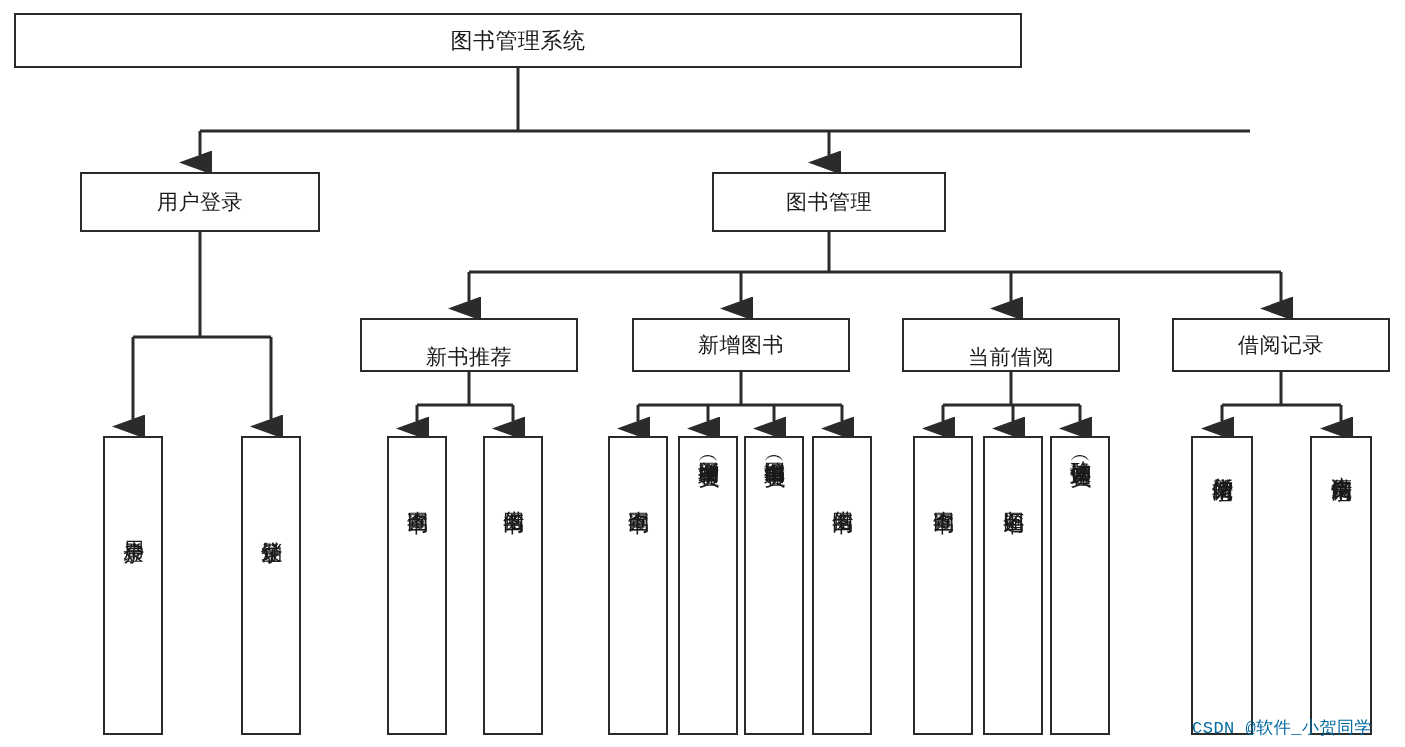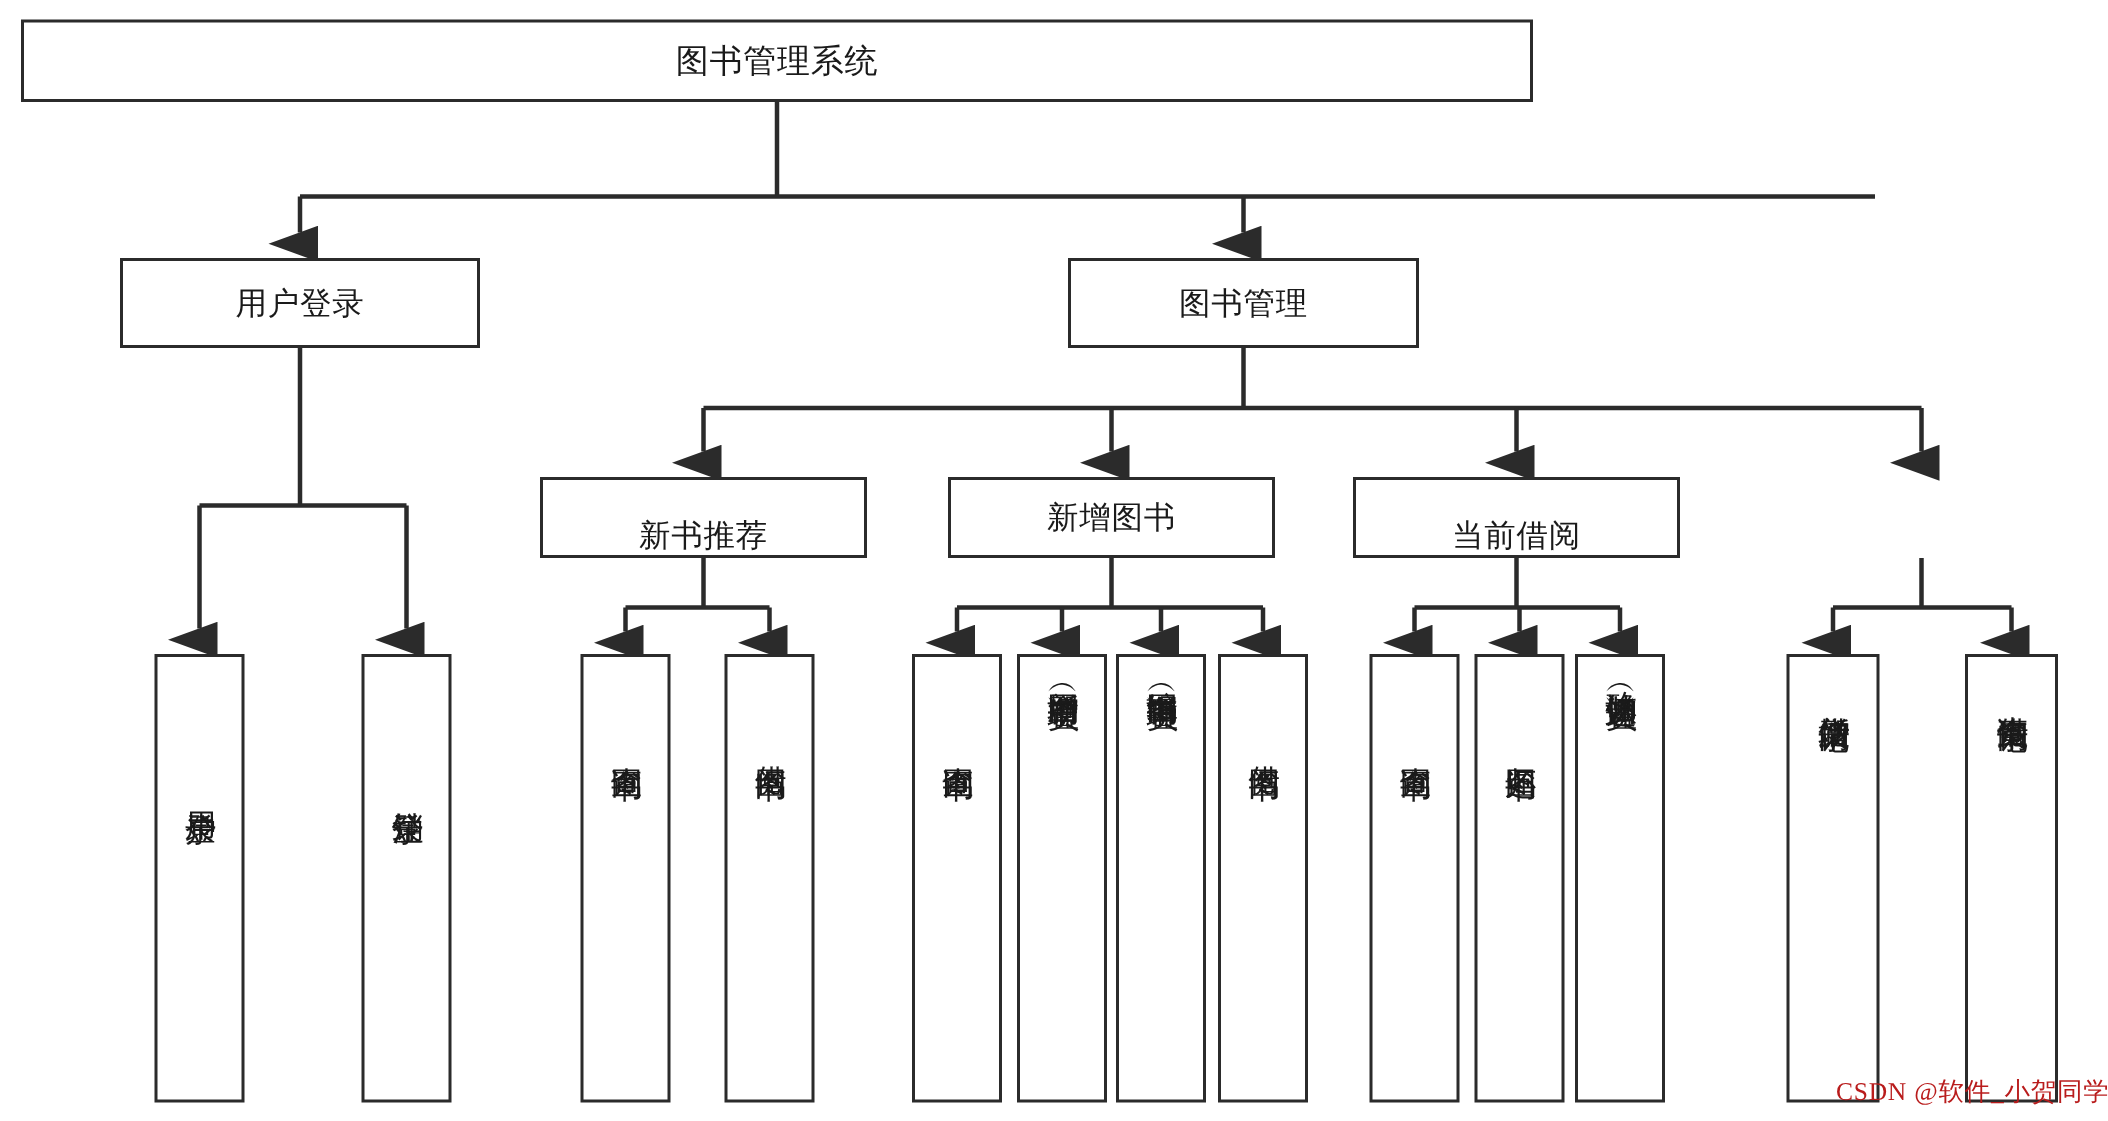--- a/index.html
+++ b/index.html
@@ -38,21 +38,20 @@
   .node .label {
     display: block;
     text-align: center;
     line-height: 1.18;
     white-space: nowrap;
   }
   
   .node.h .label {
     font-size: 21px;
     letter-spacing: 0.5px;
-    font-family: Liberation Serif, serif;
   }
   .node.root .label {
     font-size: 22px;
   }
   
   .node.v {
     align-items: flex-start;
     justify-content: center;
     padding-top: 8px;
   }
@@ -64,25 +63,24 @@
     letter-spacing: 1px;
     white-space: nowrap;
   }
   .node.v.pad-mid { padding-top: 86px; }
   .node.v.pad-sm  { padding-top: 56px; }
   .node.v.pad-xs  { padding-top: 22px; }
   .node.v.pad-top { padding-top: 6px; }
   .watermark {
     position: absolute;
     font-size: 17px;
-    color: #b91c1c;
+    color: #0369a1;
     letter-spacing: 0.5px;
     white-space: nowrap;
-    font-family: Liberation Serif, serif;
-    padding-left: 32px;
+    font-family: Liberation Mono, monospace;
   }
 </style>
 </head>
 <body>
 
 <div id="canvas">
 
   <svg class="edges" viewBox="0 0 1405 747" xmlns="http://www.w3.org/2000/svg">
     <defs>
       <marker id="arrow" markerWidth="12" markerHeight="12" refX="1.5" refY="4" orient="auto" markerUnits="strokeWidth">
@@ -146,20 +144,23 @@
 
   <div class="node h" id="node-l2-0" style="left: 360px; top: 318px; width: 218px; height: 54px; align-items: flex-end;">
     <span class="label">新书推荐</span>
   </div>
   <div class="node h" id="node-l2-1" style="left: 632px; top: 318px; width: 218px; height: 54px;">
     <span class="label">新增图书</span>
   </div>
   <div class="node h" id="node-l2-2" style="left: 902px; top: 318px; width: 218px; height: 54px; align-items: flex-end;">
     <span class="label">当前借阅</span>
   </div>
+  <div class="node h" id="node-l2-3" style="left: 1172px; top: 318px; width: 218px; height: 54px;">
+    <span class="label">借阅记录</span>
+  </div>
 
   <div class="node v pad-mid" id="node-leaf-0" style="left: 103px; top: 436px; width: 60px; height: 299px;">
     <span class="label">用户登录</span>
   </div>
   <div class="node v pad-mid" id="node-leaf-1" style="left: 241px; top: 436px; width: 60px; height: 299px;">
     <span class="label">注销登录</span>
   </div>
   <div class="node v pad-sm" id="node-leaf-2" style="left: 387px; top: 436px; width: 60px; height: 299px;">
     <span class="label">查询图书</span>
   </div>

